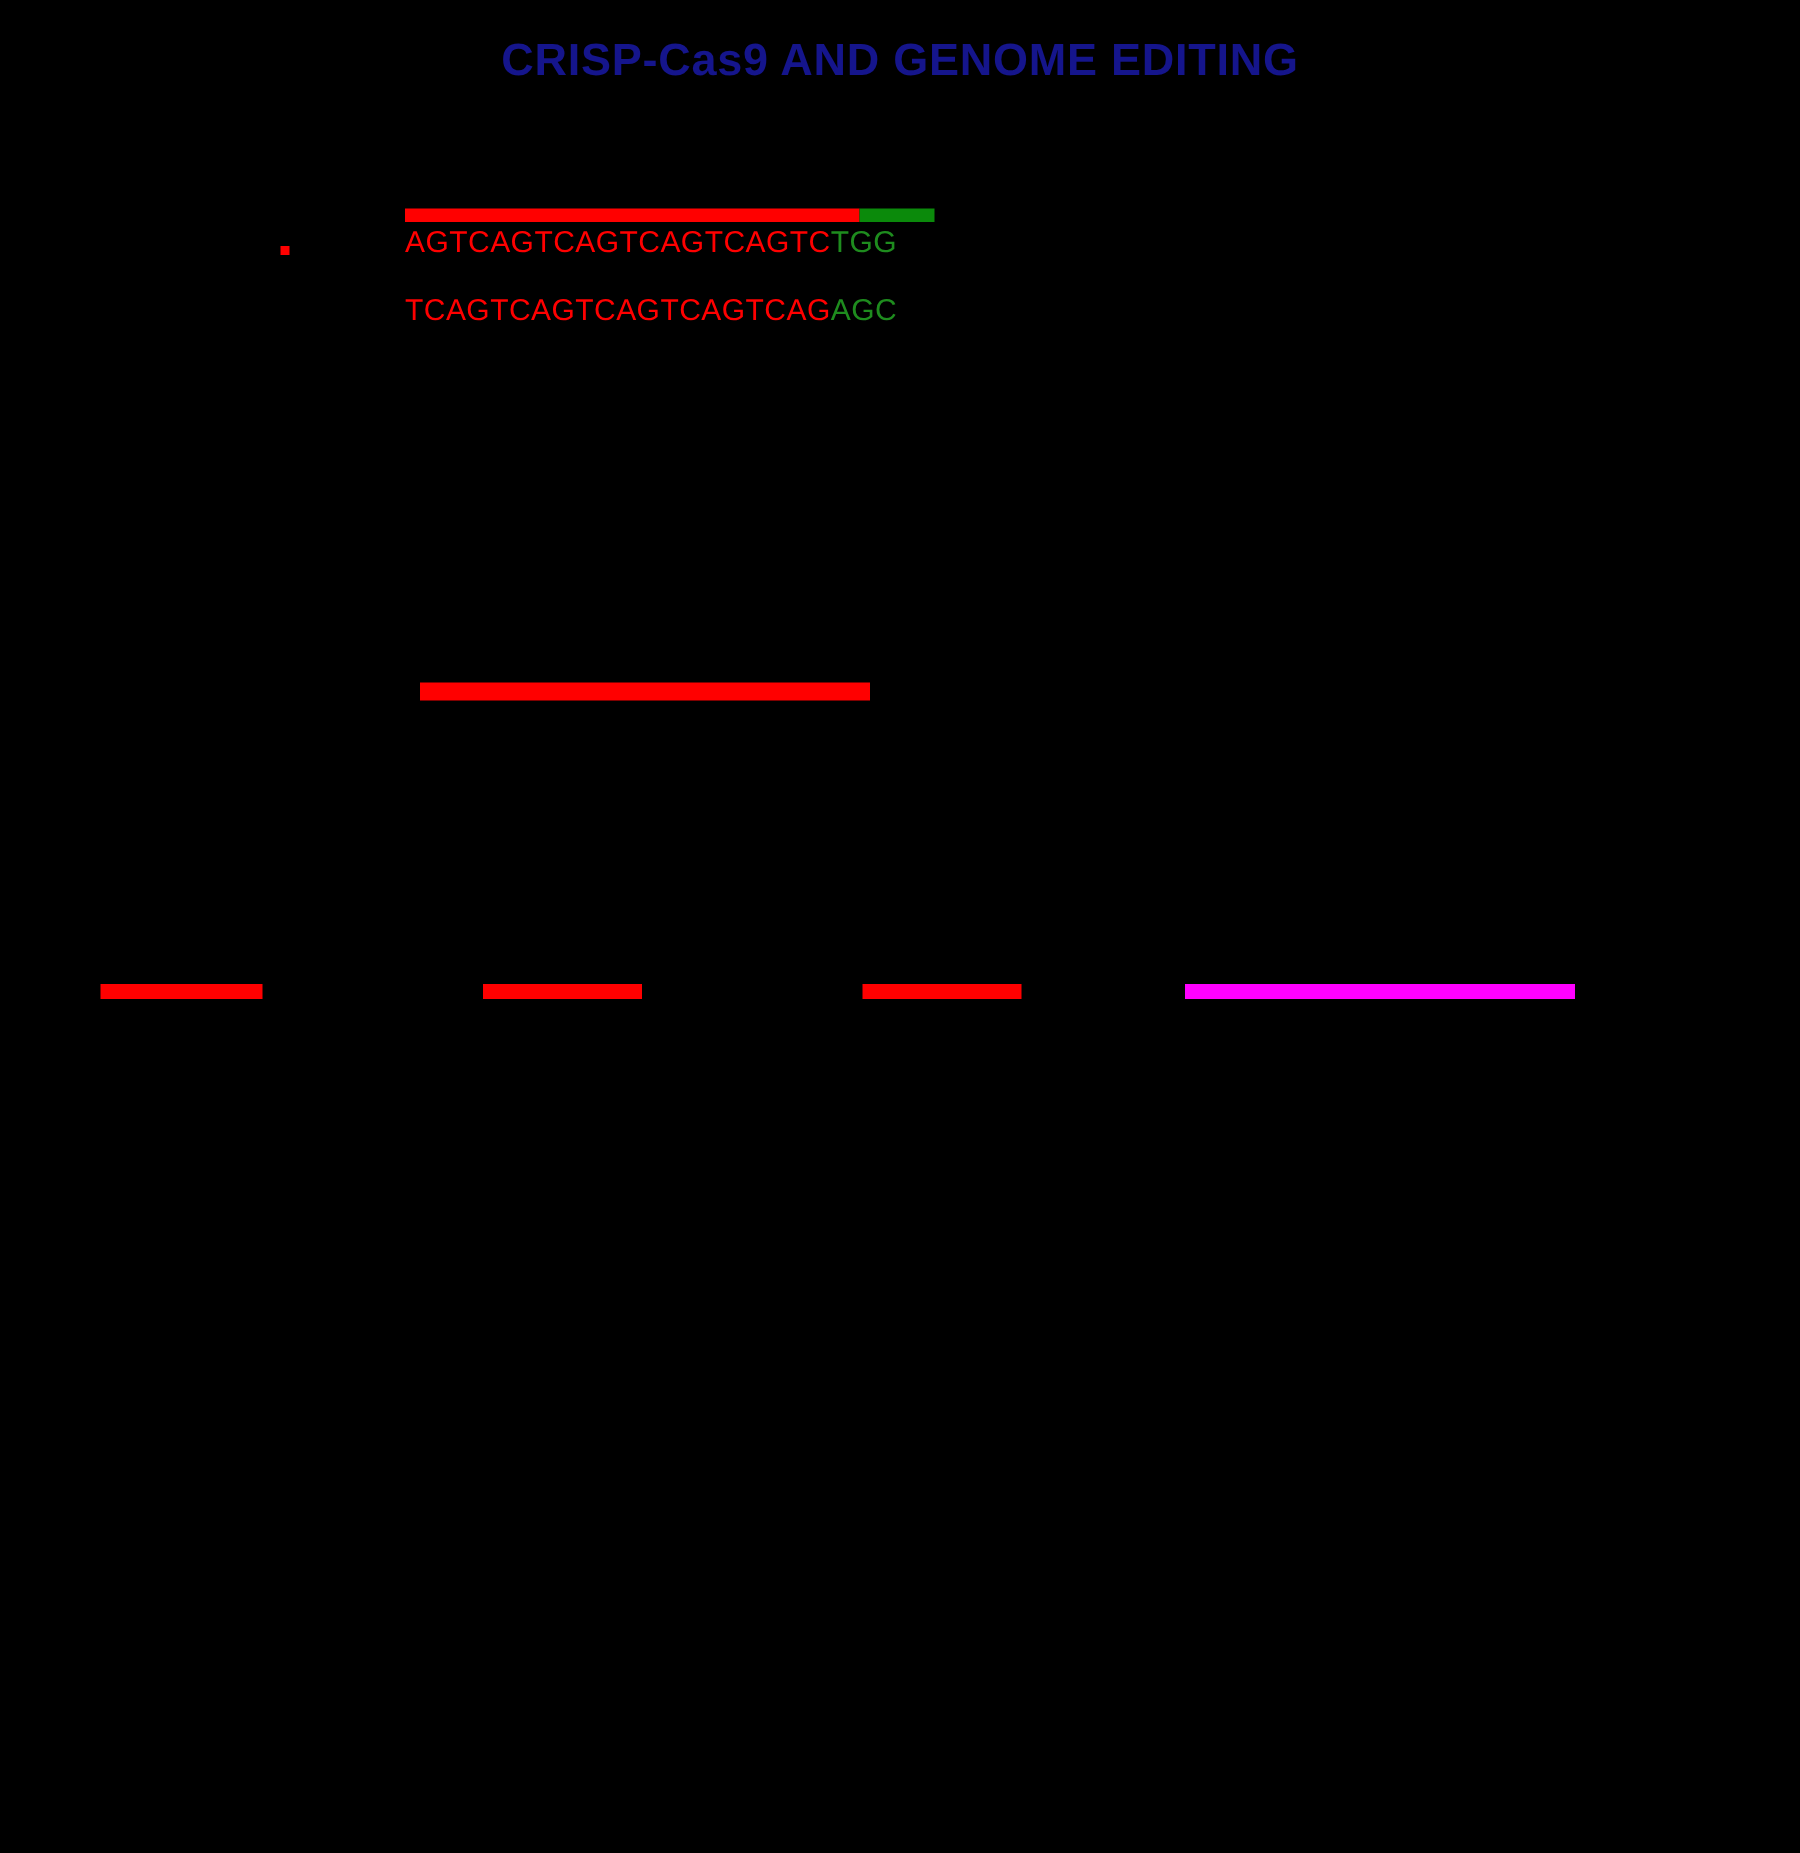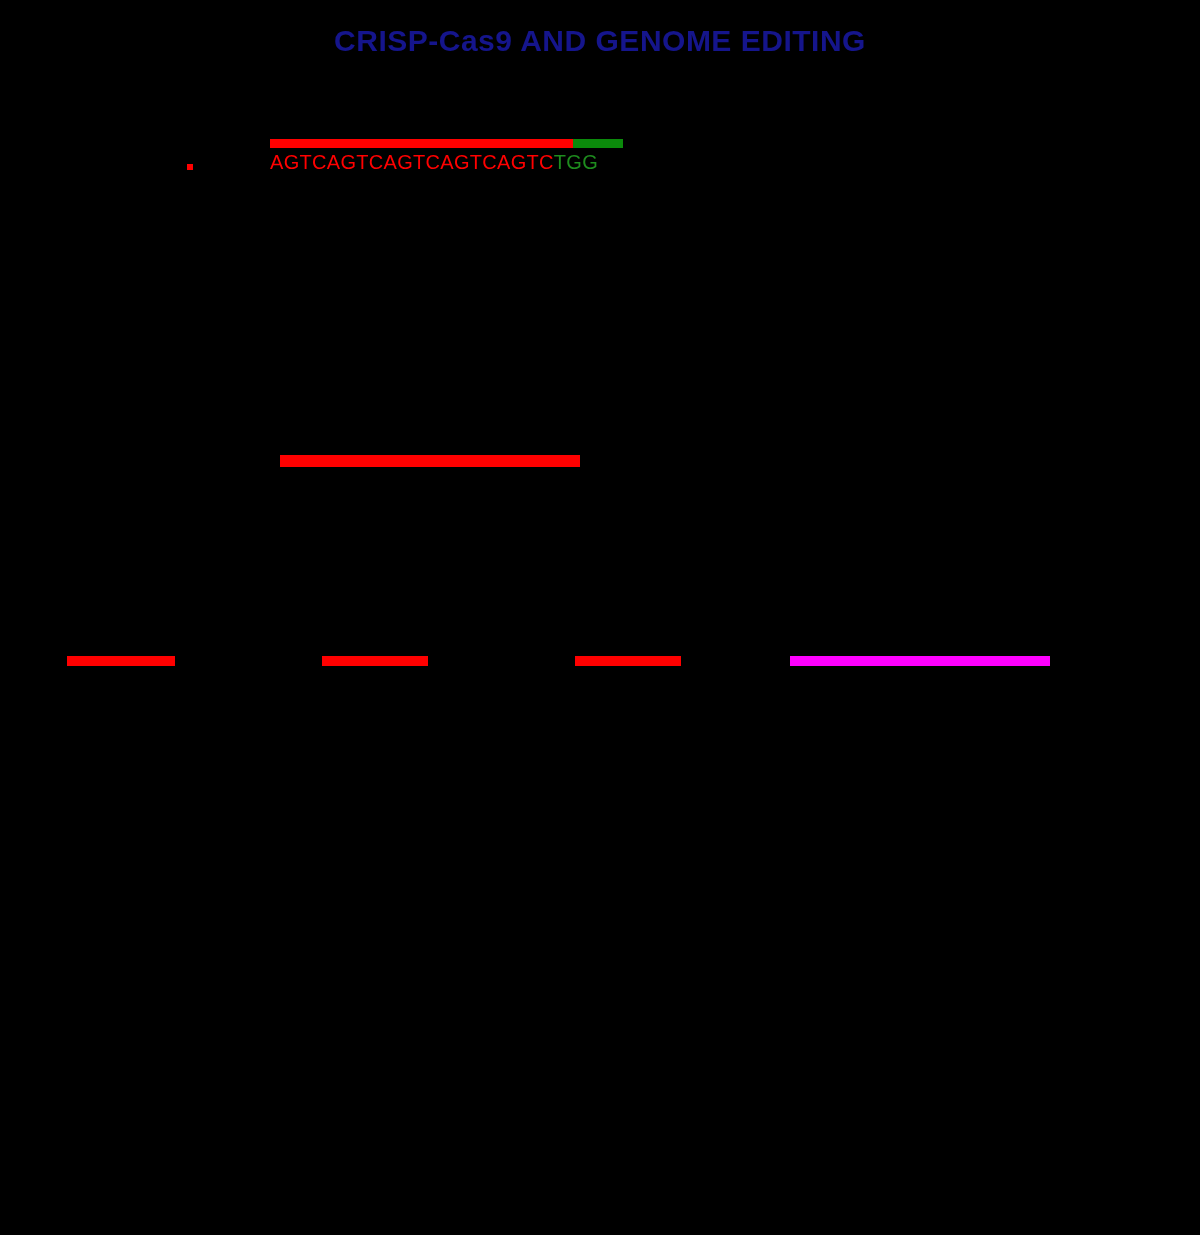--- a/index.html
+++ b/index.html
@@ -48,20 +48,23 @@
       <div class="bar" style="left: 397px; top: 917px; width: 65px; height: 10px; background: var(--red);"></div>
       <div class="bar" style="left: 503px; top: 917px; width: 64px; height: 10px; background: var(--red);"></div>
       <div class="bar" style="left: 595px; top: 917px; width: 142px; height: 10px; background: var(--magenta);"></div>
       <div class="bar" style="left: 838px; top: 917px; width: 219px; height: 10px; background: var(--orange);"></div>
     </div>
 
   <div class="seq-line" style="top:151px;">
     <span class="seq-red">AGTCAGTCAGTCAGTCAGTC</span><span class="seq-pam">TGG</span>
   </div>
 
+  <div class="seq-line" style="top:196px;">
+    <span class="seq-red">TCAGTCAGTCAGTCAGTCAG</span><span class="seq-pam">AGC</span>
+  </div>
 
   <svg class="arc-svg" width="1200" height="1235" viewBox="0 0 1200 1235">
     <path class="arc arc-red" d="M 452 1070 C 510 1052, 570 1043, 634 1042"></path>
     <path class="arc arc-magenta" d="M 657 1043 C 688 1045, 722 1056, 752 1071"></path>
     <path class="arc arc-orange" d="M 752 1071 C 785 1088, 808 1104, 820 1129"></path>
   </svg>
 
 </div>
 
 </body></html>

